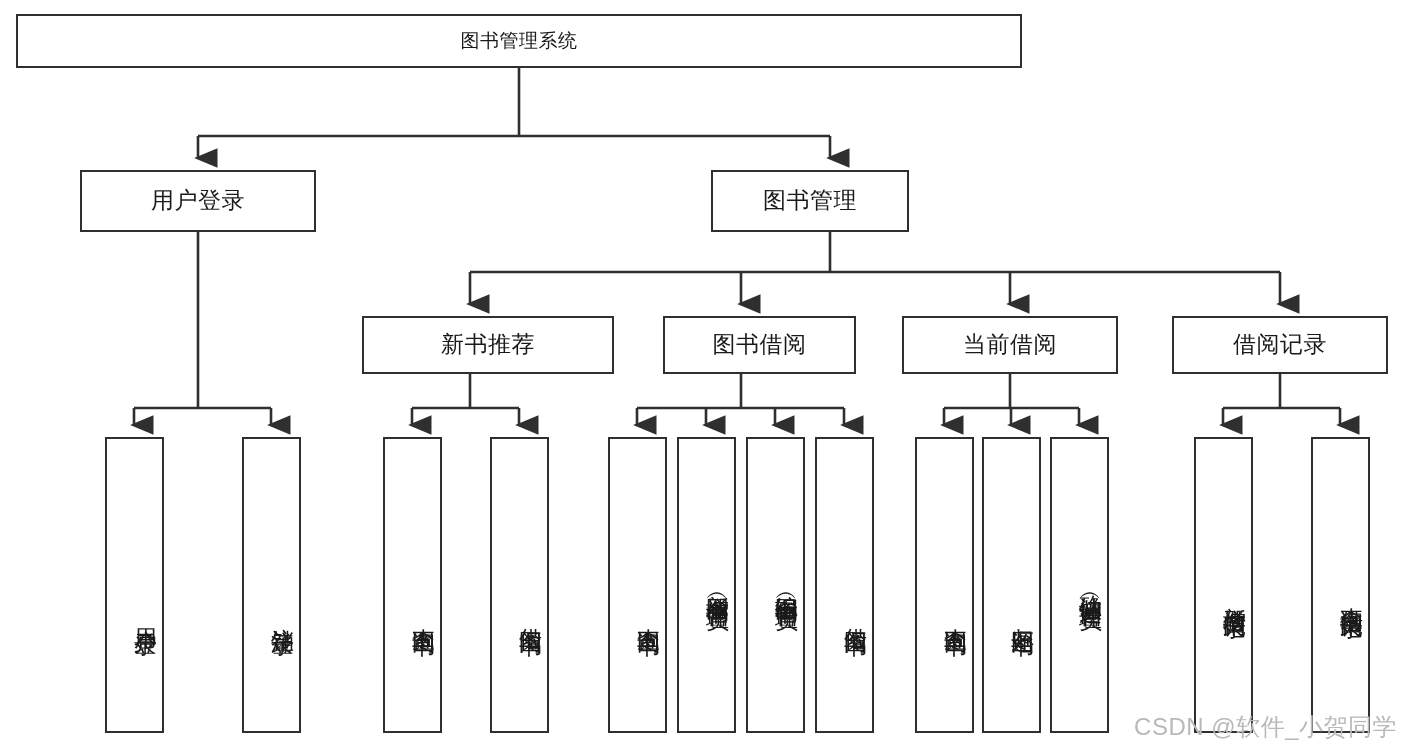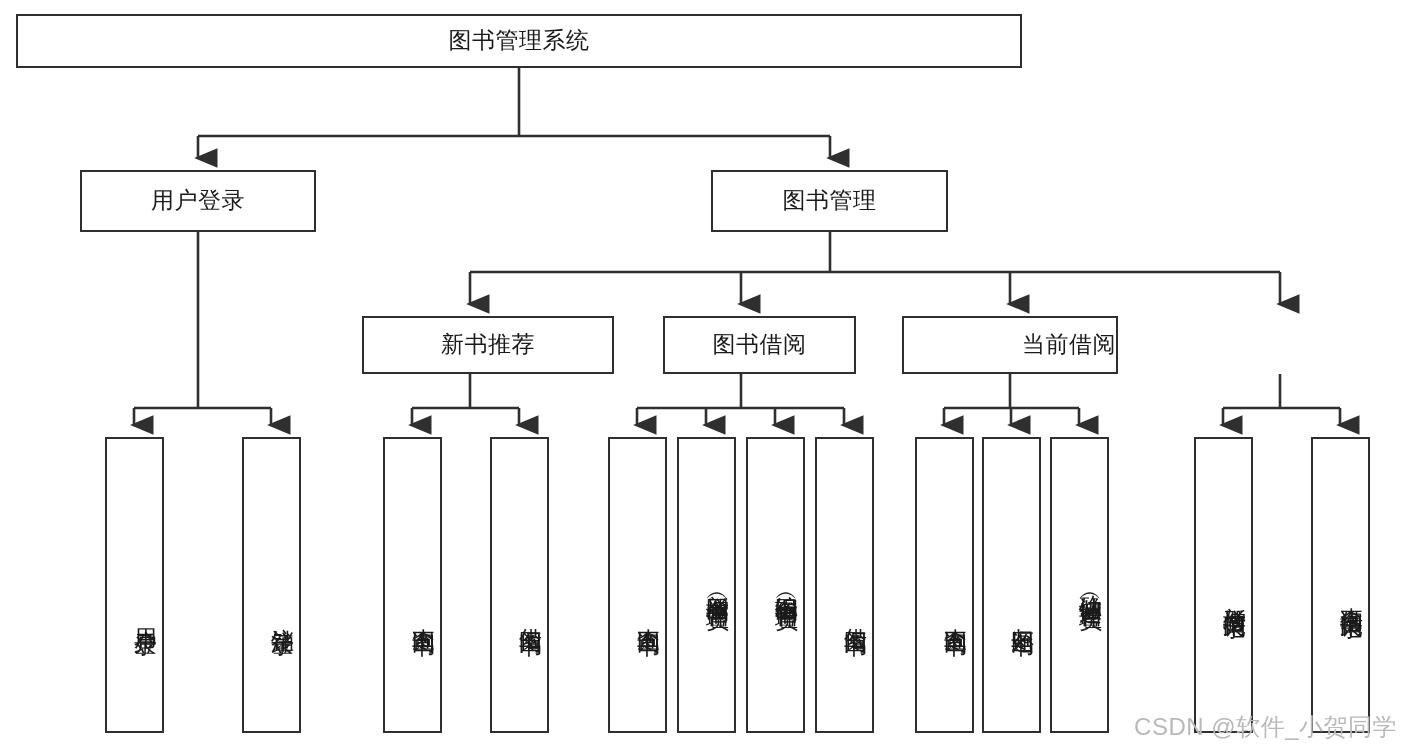--- a/index.html
+++ b/index.html
@@ -36,21 +36,21 @@
     text-align: center;
     color: #1a1a1a;
     z-index: 2;
   }
   .node-h {
     font-size: 23px;
     line-height: 1.2;
     letter-spacing: 0.5px;
   }
   .node-root {
-    font-size: 23px;
+    font-size: 19px;
   }
   .node-v {
     writing-mode: vertical-rl;
     text-orientation: upright;
     font-size: 23px;
     line-height: 1.42;
     letter-spacing: 2px;
     padding: 6px 0;
     align-items: flex-start;
     justify-content: center;
@@ -133,32 +133,35 @@
     </g>
   </svg>
 
   <div class="node node-h node-root" style="left:16px; top:14px; width:1006px; height:54px;">
     <span>图书管理系统</span>
   </div>
 
   <div class="node node-h" style="left:80px; top:170px; width:236px; height:62px;">
     <span>用户登录</span>
   </div>
-  <div class="node node-h" style="left:711px; top:170px; width:237px; height:62px;">
+  <div class="node node-h" style="left:711px; top:170px; width:198px; height:62px;">
     <span>图书管理</span>
   </div>
 
   <div class="node node-h" style="left:362px; top:316px; width:252px; height:58px;">
     <span>新书推荐</span>
   </div>
   <div class="node node-h" style="left:632px; top:316px; width:193px; height:58px;margin-left:31px;">
     <span>图书借阅</span>
   </div>
-  <div class="node node-h" style="left:902px; top:316px; width:216px; height:58px;justify-content:flex-end;">
+  <div class="node node-h" style="left:902px; top:316px; width:216px; height:58px;">
     <span>当前借阅</span>
+  </div>
+  <div class="node node-h" style="left:1172px; top:316px; width:216px; height:58px;">
+    <span>借阅记录</span>
   </div>
 
   <div class="node node-v leaf-short" style="left:105px; top:437px; width:59px; height:296px;">
     <span>用户登录</span>
   </div>
   <div class="node node-v leaf-short" style="left:242px; top:437px; width:59px; height:296px;">
     <span>注销登录</span>
   </div>
 
   <div class="node node-v leaf-short" style="left:383px; top:437px; width:59px; height:296px;">

